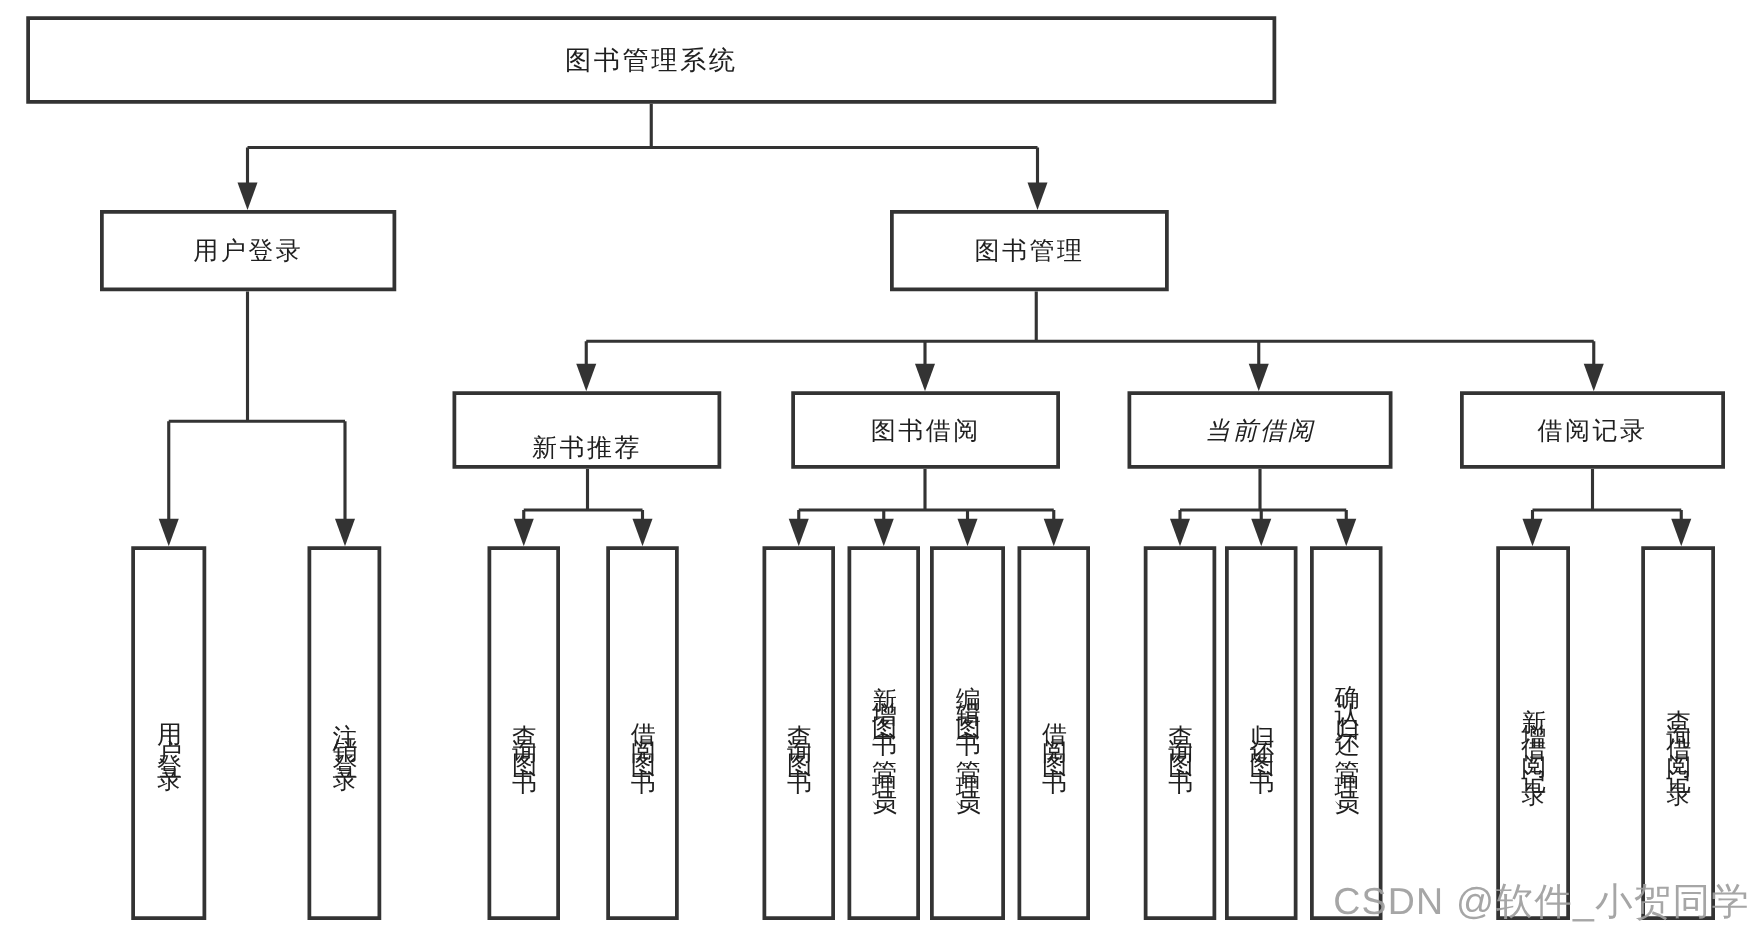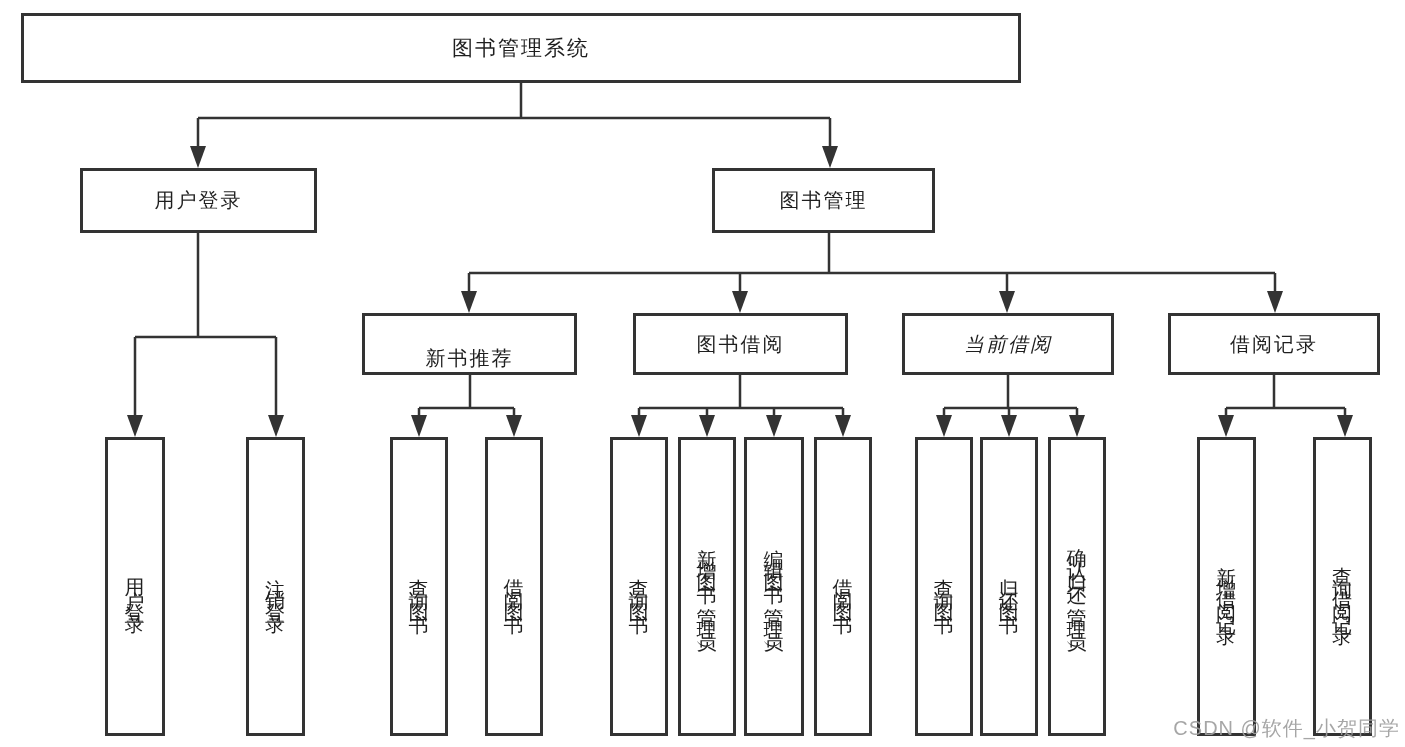--- a/index.html
+++ b/index.html
@@ -56,21 +56,21 @@
     font-size: 20px;
     letter-spacing: 12px;
     line-height: 1;
     white-space: nowrap;
   }
   .watermark {
     position: absolute;
     right: 5px;
     bottom: 5px;
     z-index: 5;
-    font-size: 20px;
+    font-size: 30px;
     color: rgba(158, 158, 158, 0.92);
     letter-spacing: 1px;
     white-space: nowrap;
   }
 </style>
 </head>
 <body>
 
 <div class="stage">
 

